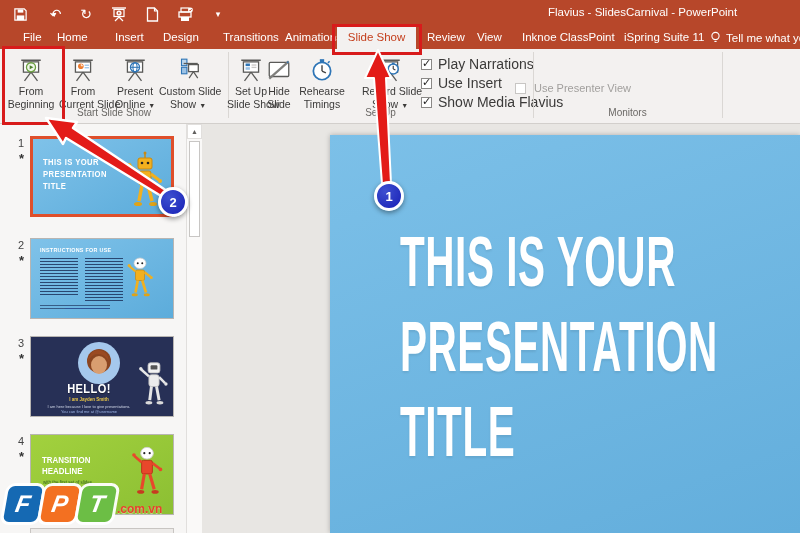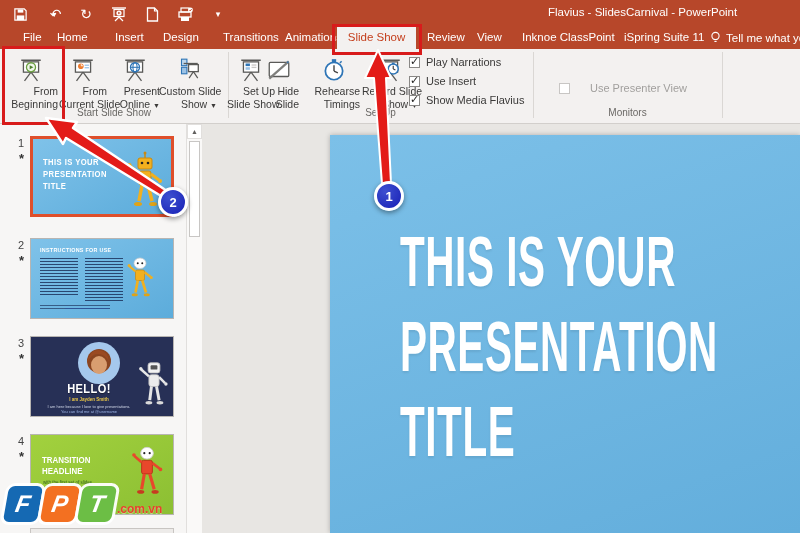--- a/index.html
+++ b/index.html
@@ -13,31 +13,31 @@
   .qcaret{font-size:8px;margin-left:-9px;}
   .doc-title{position:absolute;top:6px;left:548px;color:#fff;font-size:11.5px;white-space:nowrap;}
   .tabs{position:absolute;top:26px;left:0;width:800px;height:23px;font-size:11.5px;}
   .tab{position:absolute;top:0;height:23px;line-height:23px;color:#fff;white-space:nowrap;cursor:default;}
   .tab-active-bg{position:absolute;left:337px;top:0;width:79px;height:23px;background:#F3F1F0;}
   .tab-active-bg .tab{position:static;display:block;text-align:center;color:#C43E1C;line-height:23px;}
   .tellme{position:absolute;left:710px;top:0;height:23px;display:flex;align-items:center;gap:5px;color:#fff;white-space:nowrap;}
   
   .ribbon{position:absolute;top:49px;left:0;width:800px;height:75px;background:#F3F1F0;border-bottom:1px solid #D2CFCC;box-sizing:border-box;}
   .rsep{position:absolute;top:3px;height:66px;width:1px;background:#DAD7D4;}
-  .rbtn{position:absolute;top:2px;text-align:right;font-size:10.5px;color:#3B3A39;line-height:13px;cursor:default;}
+  .rbtn{position:absolute;top:2px;text-align:center;font-size:10.5px;color:#3B3A39;line-height:13px;cursor:default;}
   .ric{height:32px;display:flex;align-items:flex-end;justify-content:center;padding-bottom:2px;}
   .rlbl{white-space:nowrap;}
   .caret{font-size:7px;color:#3B3A39;}
   .glabel{position:absolute;top:58px;font-size:10px;color:#6A6865;text-align:center;}
-  .cbrow{position:absolute;left:409px;display:flex;gap:6px;align-items:center;font-size:11px;color:#3B3A39;text-align:right;}
+  .cbrow{position:absolute;left:421px;display:flex;gap:6px;align-items:center;font-size:14px;color:#3B3A39;text-align:right;}
   .cb{width:11px;height:11px;border:1px solid #8A8886;background:#fff;position:relative;box-sizing:border-box;flex:0 0 auto;}
   .cb.checked::after{content:"✓";position:absolute;left:0;top:-3px;font-size:11px;color:#201F1E;}
   .monrow{position:absolute;left:537px;top:8px;display:flex;align-items:center;gap:5px;font-size:11px;color:#3B3A39;}
   .dropdown{width:112px;height:19px;border:1px solid #9E9C9A;background:#fff;display:flex;align-items:center;justify-content:space-between;padding:0 5px 0 6px;box-sizing:border-box;}
-  .presrow{position:absolute;left:559px;top:33px;display:flex;gap:20px;align-items:center;font-size:11px;color:#A19F9D;justify-content:center;}
+  .presrow{position:absolute;left:515px;top:33px;display:flex;gap:8px;align-items:center;font-size:11px;color:#A19F9D;justify-content:center;}
   .cb.disabled{border-color:#C8C6C4;}
   
   .content{position:absolute;top:124px;left:0;width:800px;height:409px;background:#E8E6E3;}
   .panel{position:absolute;left:0;top:0;width:202px;height:409px;background:#F7F6F5;border-right:1px solid #C9C6C3;box-sizing:border-box;}
   .tnum{position:absolute;left:8px;width:16px;text-align:right;font-size:11px;color:#444;}
   .tstar{position:absolute;left:8px;width:16px;text-align:right;font-size:13px;font-weight:bold;color:#333;}
   .thumb{position:absolute;left:30px;width:144px;height:81px;border:1px solid #B8B5B2;box-sizing:border-box;overflow:hidden;background:#fff;cursor:default;}
   .thumb.selected{border:3px solid #DF4F2B;}
   .sl-blue{position:absolute;inset:0;background:linear-gradient(150deg,#7FC2E9 0%,#5CACDB 100%);}
   .sl-navy{position:absolute;inset:0;background:#273056;}
@@ -219,21 +219,21 @@
     <div class="ric">
       <svg width="26" height="26" viewBox="0 0 24 24">
           <rect x="3" y="5" width="18" height="13" rx="1" fill="#fff" stroke="#5A5A58" stroke-width="1.2"></rect>
           <line x1="21" y1="4" x2="3" y2="20" stroke="#7F7F7D" stroke-width="2"></line>
           <path d="M21 4l-2.2.6L20.4 6z" fill="#2E75B6"></path>
         </svg>
     </div>
     <div class="rlbl">Hide</div>
     <div class="rlbl">Slide</div>
   </div>
-  <div class="rbtn" style="left:308px;width:52px">
+  <div class="rbtn" style="left:296px;width:52px">
     <div class="ric">
       <svg width="26" height="26" viewBox="0 0 24 24">
           <rect x="10" y="2" width="4" height="2.6" fill="#2E75B6"></rect>
           <line x1="17.5" y1="5.5" x2="19" y2="4" stroke="#2E75B6" stroke-width="1.4"></line>
           <circle cx="12" cy="13" r="8" fill="#fff" stroke="#2E75B6" stroke-width="1.6"></circle>
           <line x1="12" y1="13" x2="12" y2="7.6" stroke="#444" stroke-width="1.3"></line>
           <line x1="12" y1="13" x2="15.6" y2="14.6" stroke="#444" stroke-width="1.3"></line>
         </svg>
     </div>
     <div class="rlbl">Rehearse</div>

